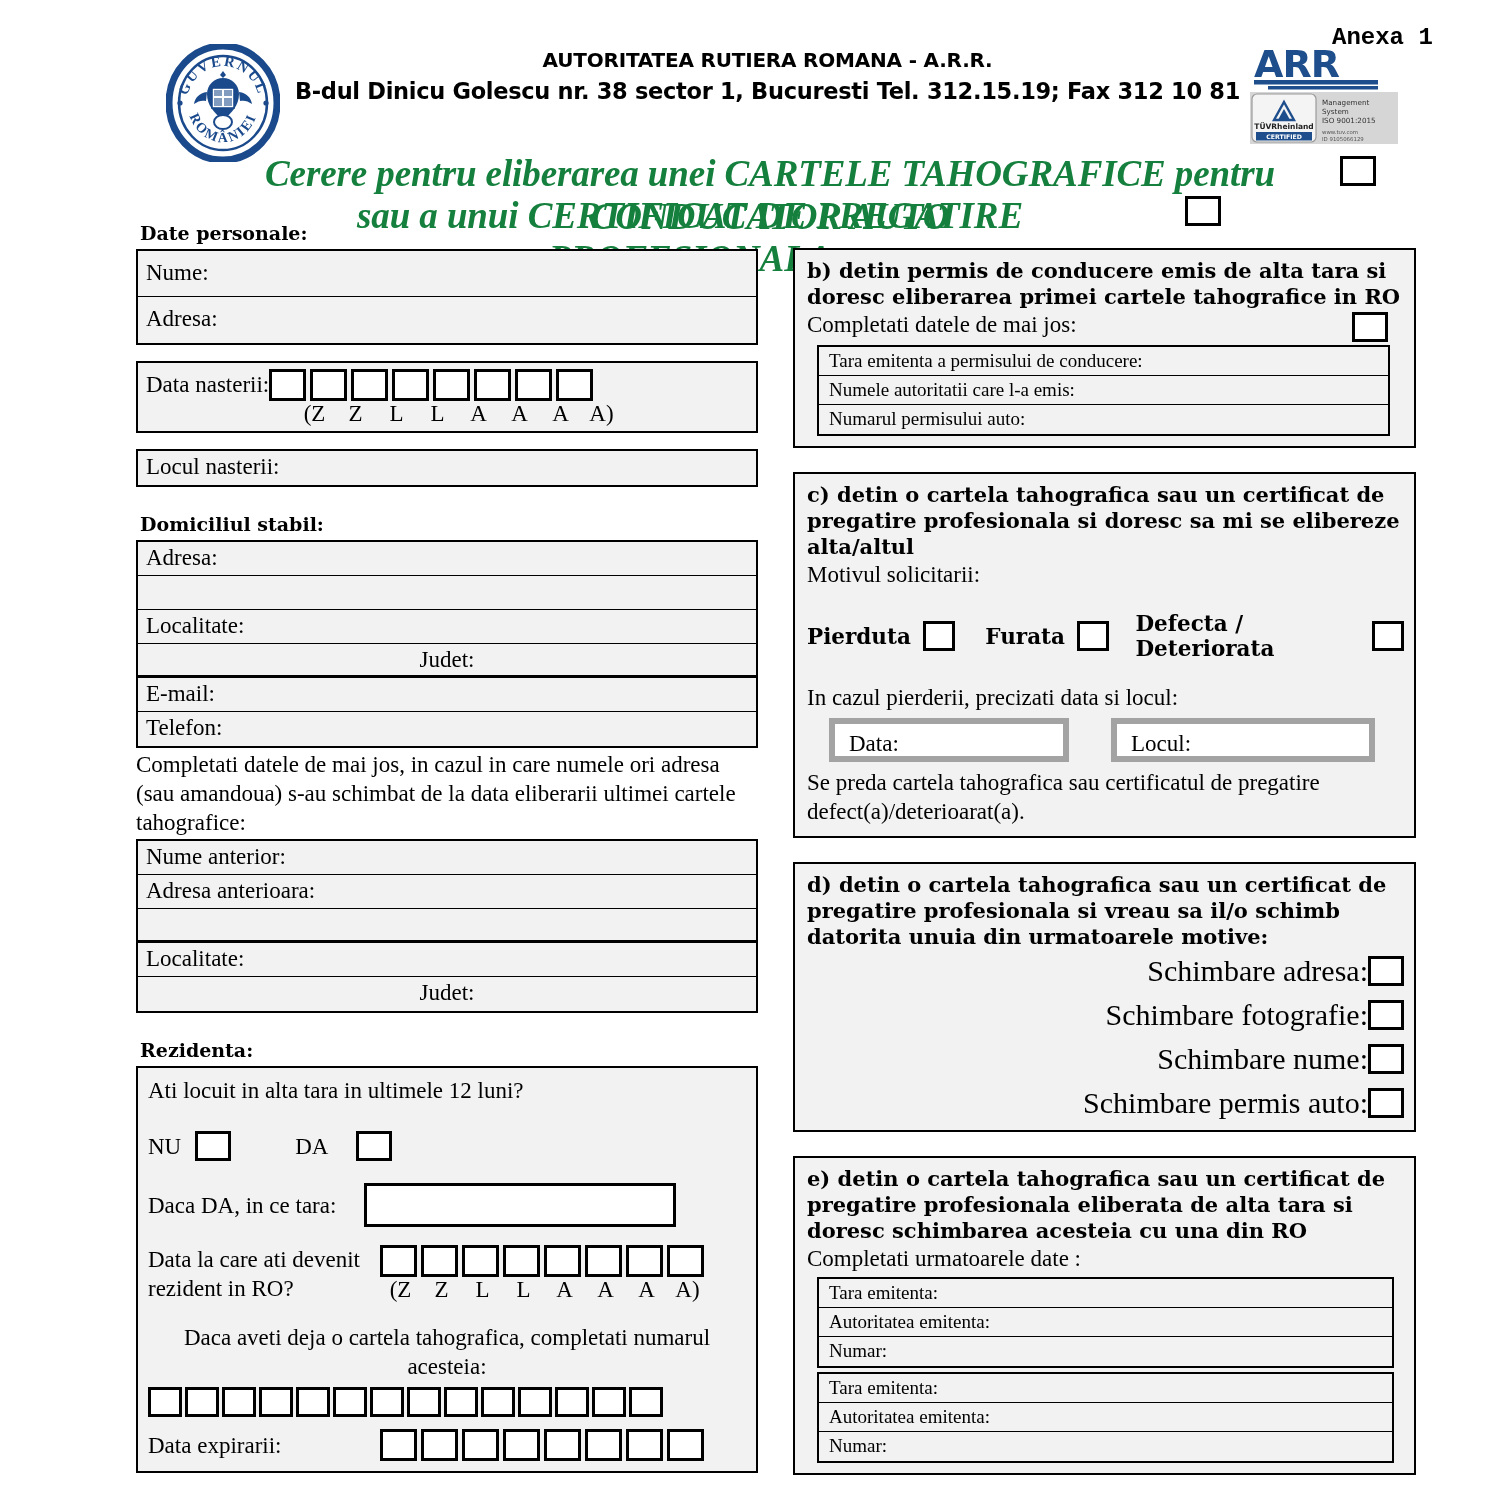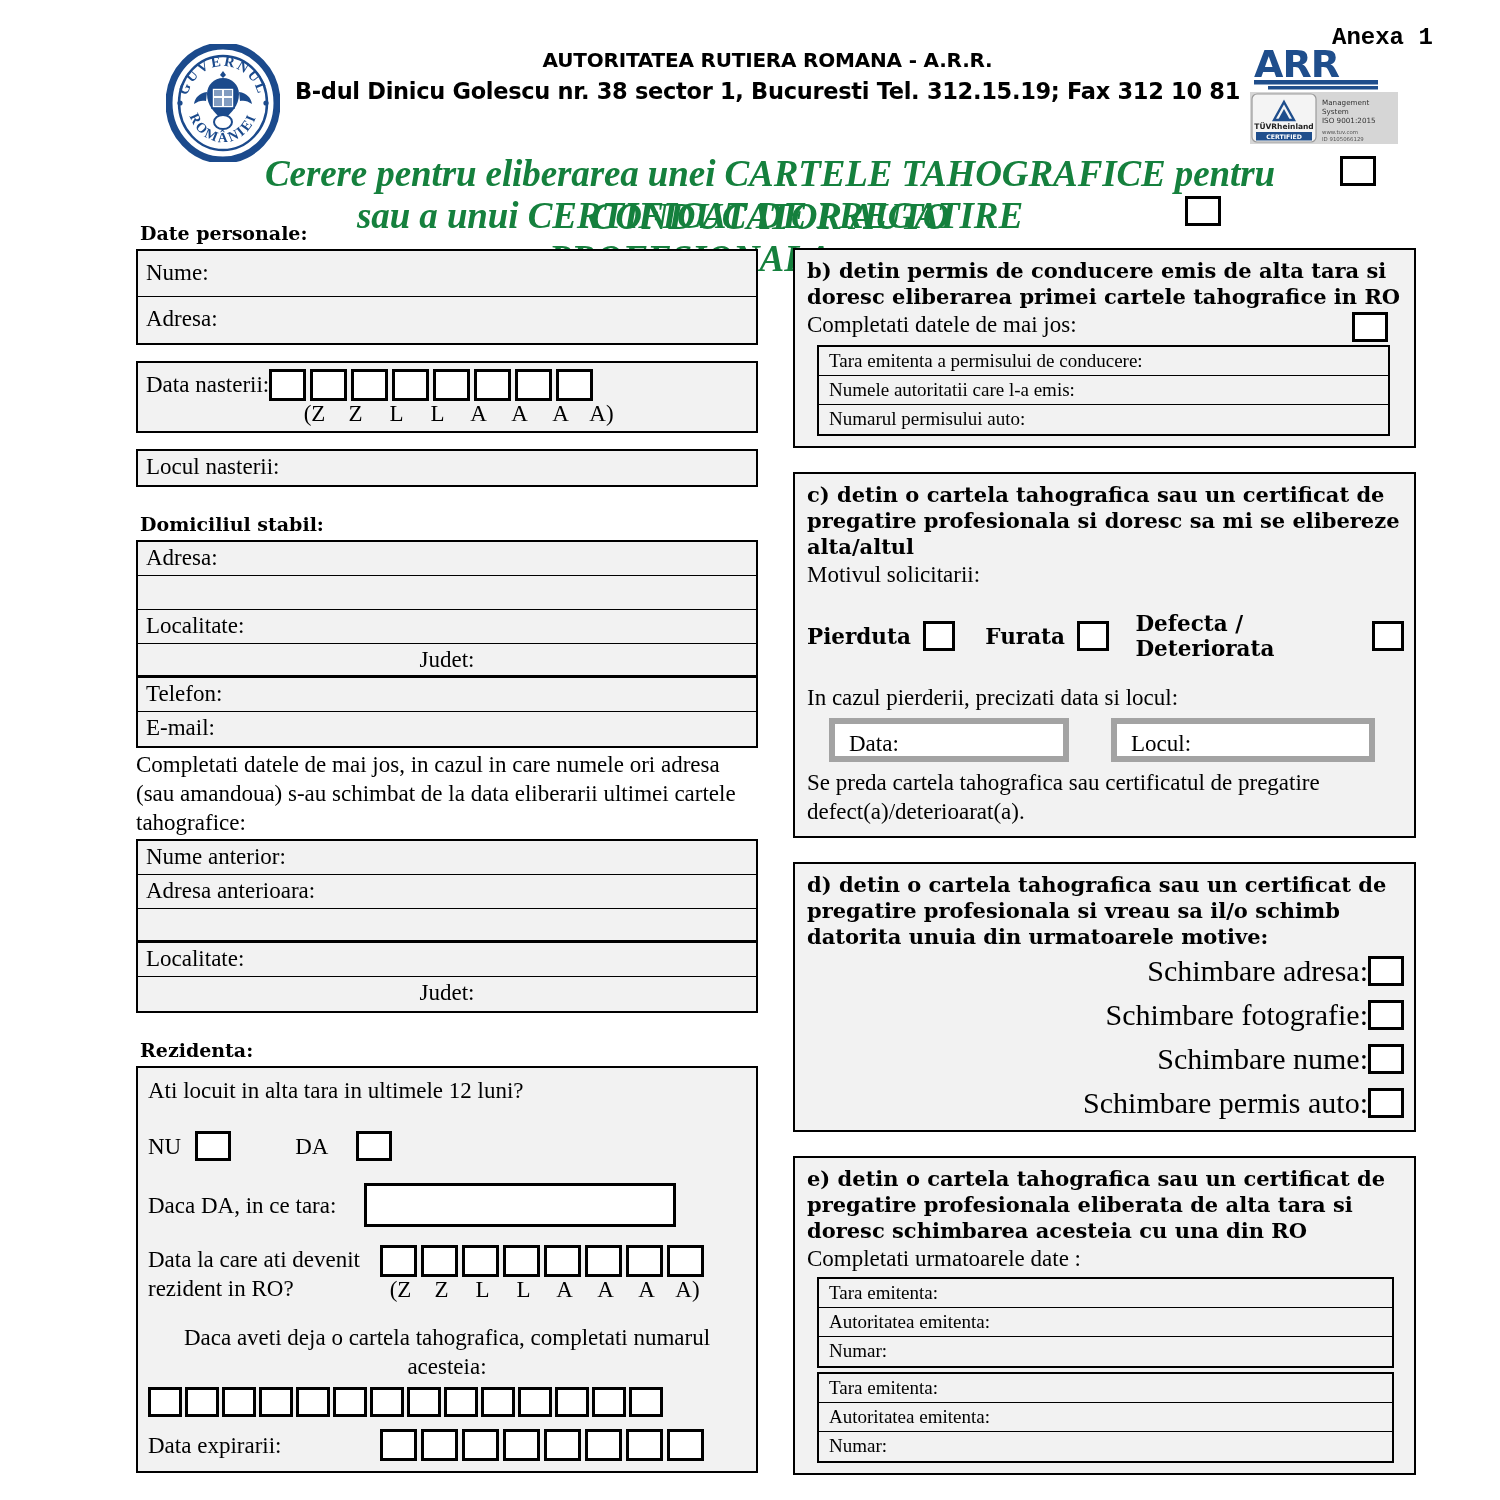--- a/index.html
+++ b/index.html
@@ -252,22 +252,22 @@
 
   <div class="gap-md"></div>
 
   <div class="sec-head">Domiciliul stabil:</div>
 
   <div class="tbl">
     <div class="row">Adresa:</div>
     <div class="row"></div>
     <div class="row">Localitate:</div>
     <div class="row center thickbot">Judet:</div>
+    <div class="row">E-mail:</div>
     <div class="row">Telefon:</div>
-    <div class="row">E-mail:</div>
   </div>
 
   <div class="ptext" style="margin-top:2px;">Completati datele de mai jos, in cazul in care numele ori adresa (sau amandoua) s-au schimbat de la data eliberarii ultimei cartele tahografice:</div>
 
   <div class="tbl" style="margin-top:2px;">
     <div class="row">Nume anterior:</div>
     <div class="row">Adresa anterioara:</div>
     <div class="row thickbot"></div>
     <div class="row">Localitate:</div>
     <div class="row center">Judet:</div>

